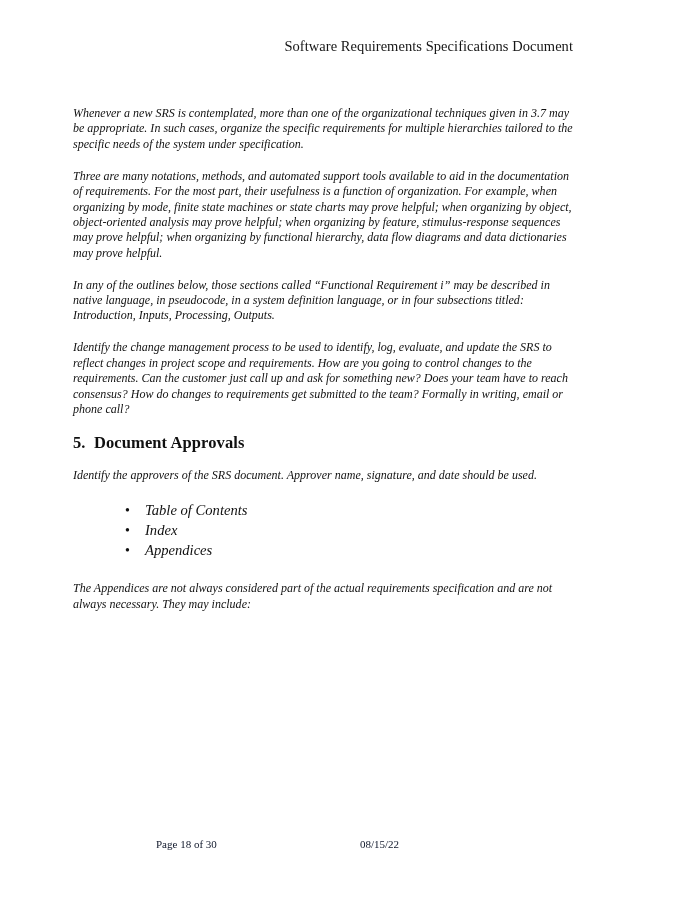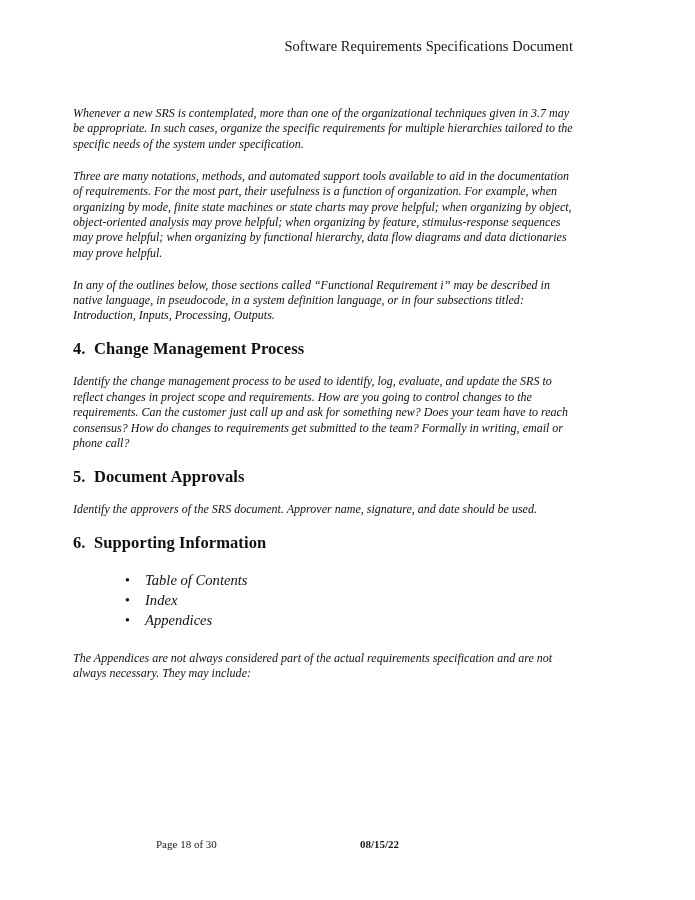--- a/index.html
+++ b/index.html
@@ -126,44 +126,41 @@
   }
   .doc-footer .page-num {
     position: absolute;
     left: 83px;
     top: 0;
   }
   .doc-footer .date {
     position: absolute;
     left: 287px;
     top: 0;
-    font-weight: bold;
   }
 </style>
 </head>
 <body>
 
 <div class="page">
 
   <div class="doc-header">Software Requirements Specifications Document</div>
 
   <div class="content">
 
 
     <p class="body">Whenever a new SRS is contemplated, more than one of the organizational techniques given in 3.7 may be appropriate.  In such cases, organize the specific requirements for multiple hierarchies tailored to the specific needs of the system under specification.</p>
     <p class="body">Three are many notations, methods, and automated support tools available to aid in the documentation of requirements.  For the most part, their usefulness is a function of organization.  For example, when organizing by mode, finite state machines or state charts may prove helpful; when organizing by object, object-oriented analysis may prove helpful; when organizing by feature, stimulus-response sequences may prove helpful; when organizing by functional hierarchy, data flow diagrams and data dictionaries may prove helpful.</p>
     <p class="body">In any of the outlines below, those sections called “Functional Requirement i” may be described in native language, in pseudocode, in a system definition language, or in four subsections titled: Introduction, Inputs, Processing, Outputs.</p>
 
-    <h2 class="num-heading gap-before"><span class="num">4.</span><span>Change Management Process</span></h2>
     <p class="body">Identify the change management process to be used to identify, log, evaluate, and update the SRS to reflect changes in project scope and requirements.  How are you going to control changes to the requirements.  Can the customer just call up and ask for something new?  Does your team have to reach consensus? How do changes to requirements get submitted to the team?  Formally in writing, email or phone call?</p>
 
     <h2 class="num-heading gap-before-lg"><span class="num">5.</span><span>Document Approvals</span></h2>
     <p class="body">Identify the approvers of the SRS document. Approver name, signature, and date should be used.</p>
 
-    <h2 class="num-heading gap-before-lg"><span class="num">6.</span><span>Supporting Information</span></h2>
 
     <ul class="bullets">
       <li><span class="dot">•</span><span>Table of Contents</span></li>
       <li><span class="dot">•</span><span>Index</span></li>
       <li><span class="dot">•</span><span>Appendices</span></li>
     </ul>
 
     <p class="body">The Appendices are not always considered part of the actual requirements specification and are not always necessary.  They may include:</p>
 
   </div>

